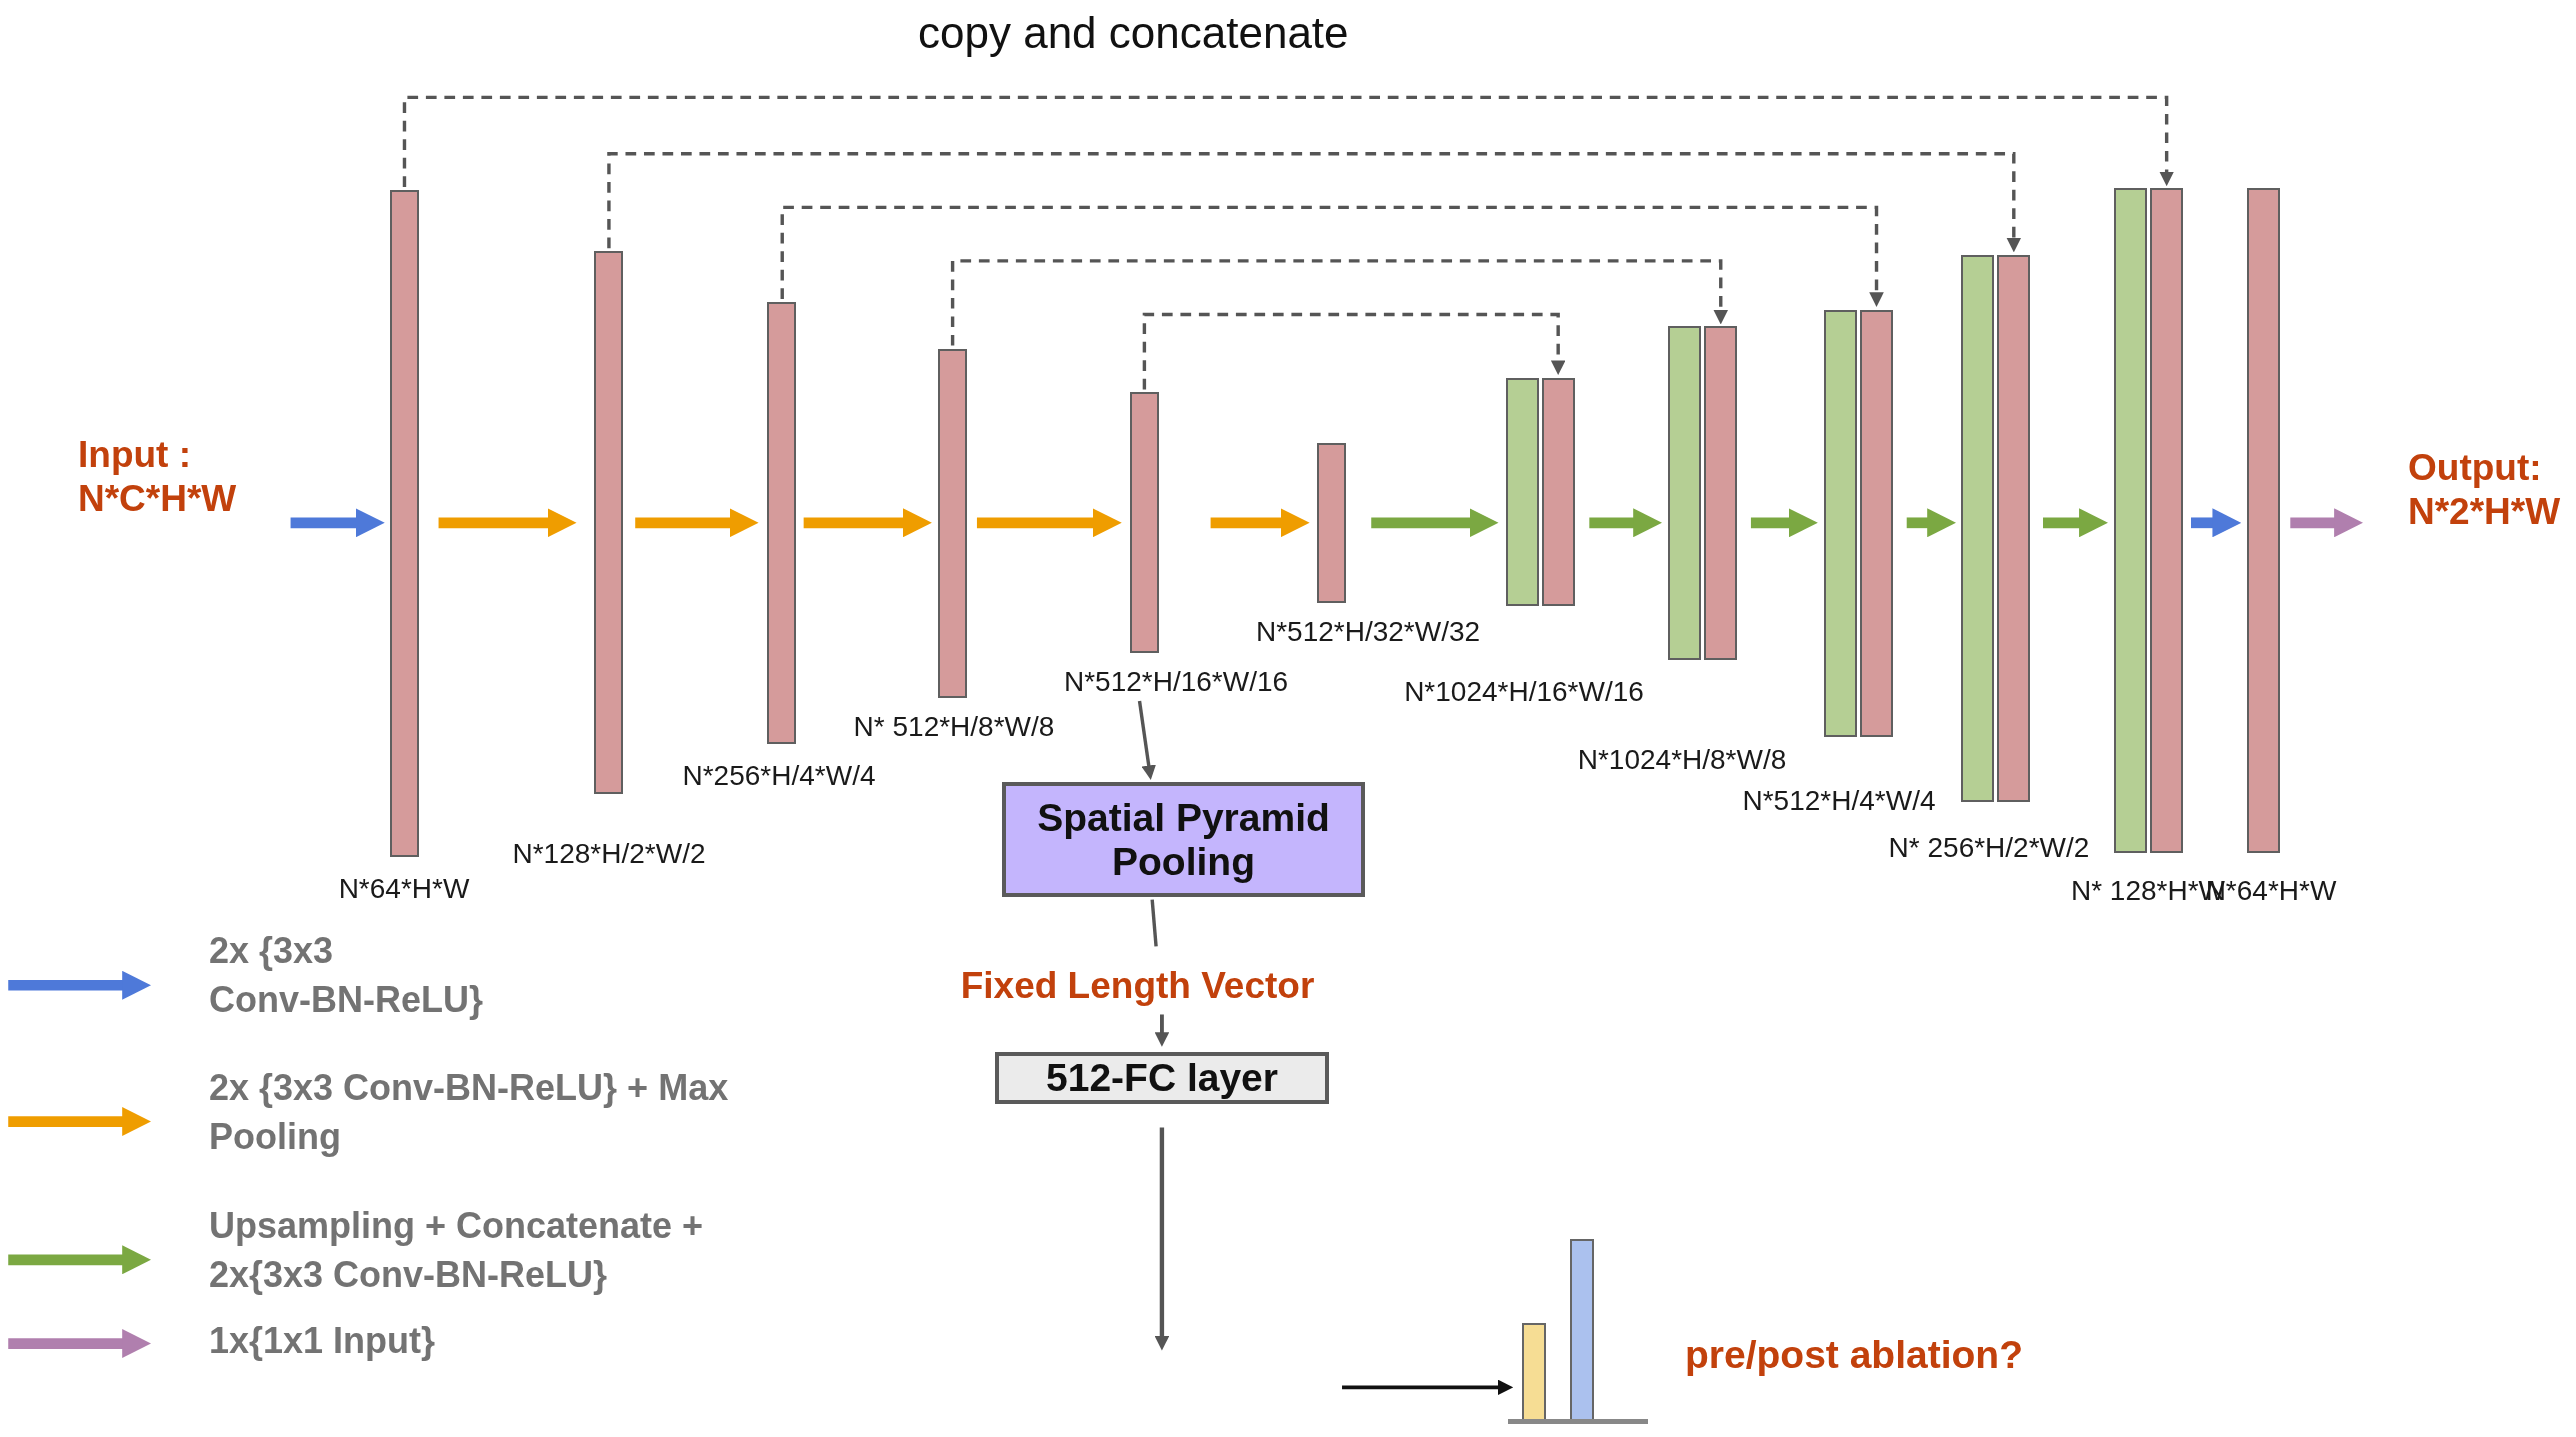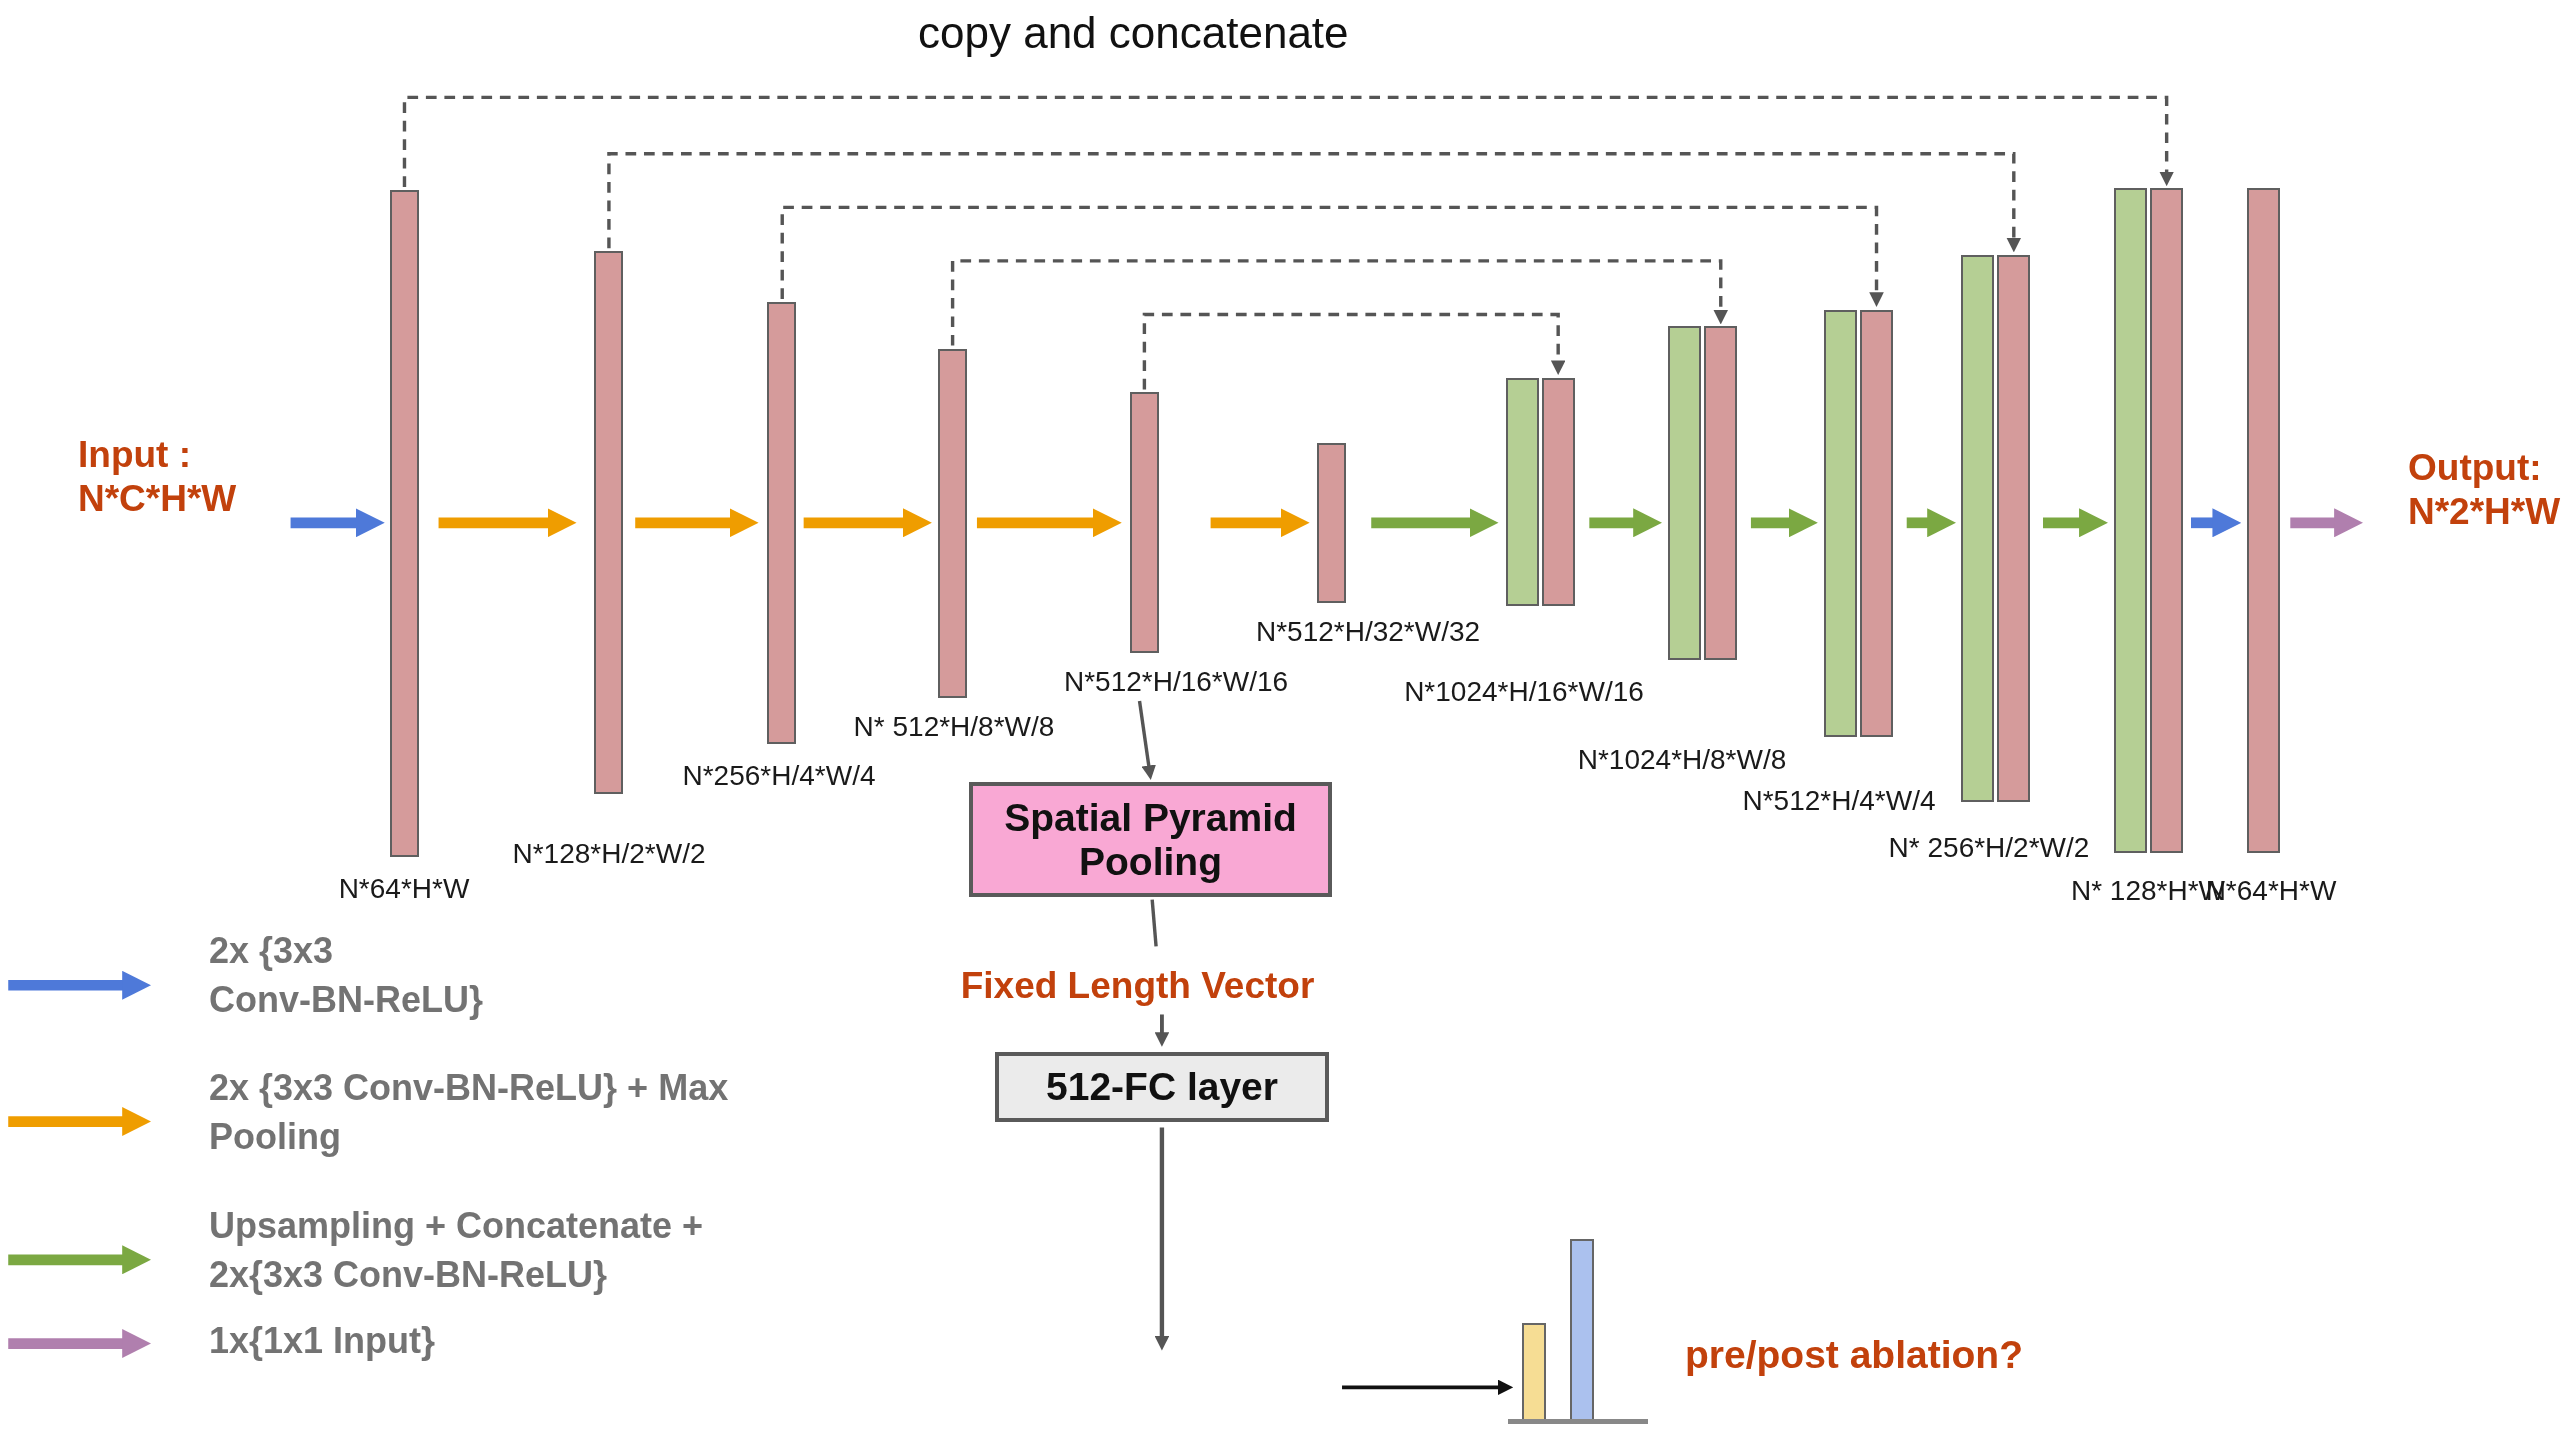--- a/index.html
+++ b/index.html
@@ -8,21 +8,21 @@
     font-family:"Liberation Sans",sans-serif;color:#111;
   }
   .abs{position:absolute;box-sizing:border-box;}
   .bar{position:absolute;box-sizing:border-box;border:2.9px solid #5f5f5f;}
   .bar.pink{background:#d59b9b;}
   .bar.green{background:#b5cf94;}
   .dimlab{position:absolute;box-sizing:border-box;text-align:center;font-size:28px;color:#1a1a1a;white-space:nowrap;}
   .bigtext{position:absolute;font-weight:bold;font-size:37px;line-height:1.2;color:#c2410c;}
   .title{position:absolute;font-size:44px;color:#111;text-align:left;white-space:nowrap;}
   .boxnode{position:absolute;box-sizing:border-box;border:4.9px solid #5a5a5a;display:flex;align-items:center;justify-content:center;text-align:center;font-weight:bold;font-size:39px;color:#111;}
-  .spp{background:#f9a8d4;}
+  .spp{background:#c4b5fd;margin-left:33px;}
   .fcbox{background:#ebebeb;}
   .legend-text{position:absolute;font-weight:bold;font-size:36px;line-height:1.35;color:#737373;white-space:nowrap;}
   svg.layer{position:absolute;left:0;top:0;}
 </style>
 </head>
 <body>
 
 <div id="canvas">
 
   <div class="title" style="left:918px;top:7.8px;width:487px;">copy and concatenate</div>
@@ -70,21 +70,21 @@
   <div class="dimlab" style="left:1526px;top:744px;width:312px">N*1024*H/8*W/8</div>
   <div class="dimlab" style="left:1693px;top:785px;width:292px">N*512*H/4*W/4</div>
   <div class="dimlab" style="left:1843px;top:832px;width:292px">N* 256*H/2*W/2</div>
   <div class="dimlab" style="left:2002px;top:875px;width:292px">N* 128*H*W</div>
   <div class="dimlab" style="left:2125px;top:875px;width:292px">N*64*H*W</div>
 
   <div class="boxnode spp" style="left:969px;top:782px;width:363px;height:115px;padding:0 19.5px">
     <span>Spatial Pyramid Pooling</span>
   </div>
   <div class="bigtext" style="left:894px;top:964px;width:487px;text-align:center">Fixed Length Vector</div>
-  <div class="boxnode fcbox" style="left:995px;top:1052px;width:334px;height:70px">
+  <div class="boxnode fcbox" style="left:995px;top:1052px;width:334px;height:52px">
     <span>512-FC layer</span>
   </div>
 
   <div class="abs" style="left:1522px;top:1323px;width:24px;height:99px;background:#f6dd94;border:2.9px solid #666"></div>
   <div class="abs" style="left:1570px;top:1239px;width:24px;height:183px;background:#abc1ee;border:2.9px solid #666"></div>
   <div class="abs" style="left:1508px;top:1419px;width:140px;height:4.9px;background:#888"></div>
   <div class="bigtext" style="left:1685px;top:1332px;font-size:39px">pre/post ablation?</div>
 
   <div class="legend-text" style="left:209px;top:927px">
     <span style="display:block">2x {3x3</span>

